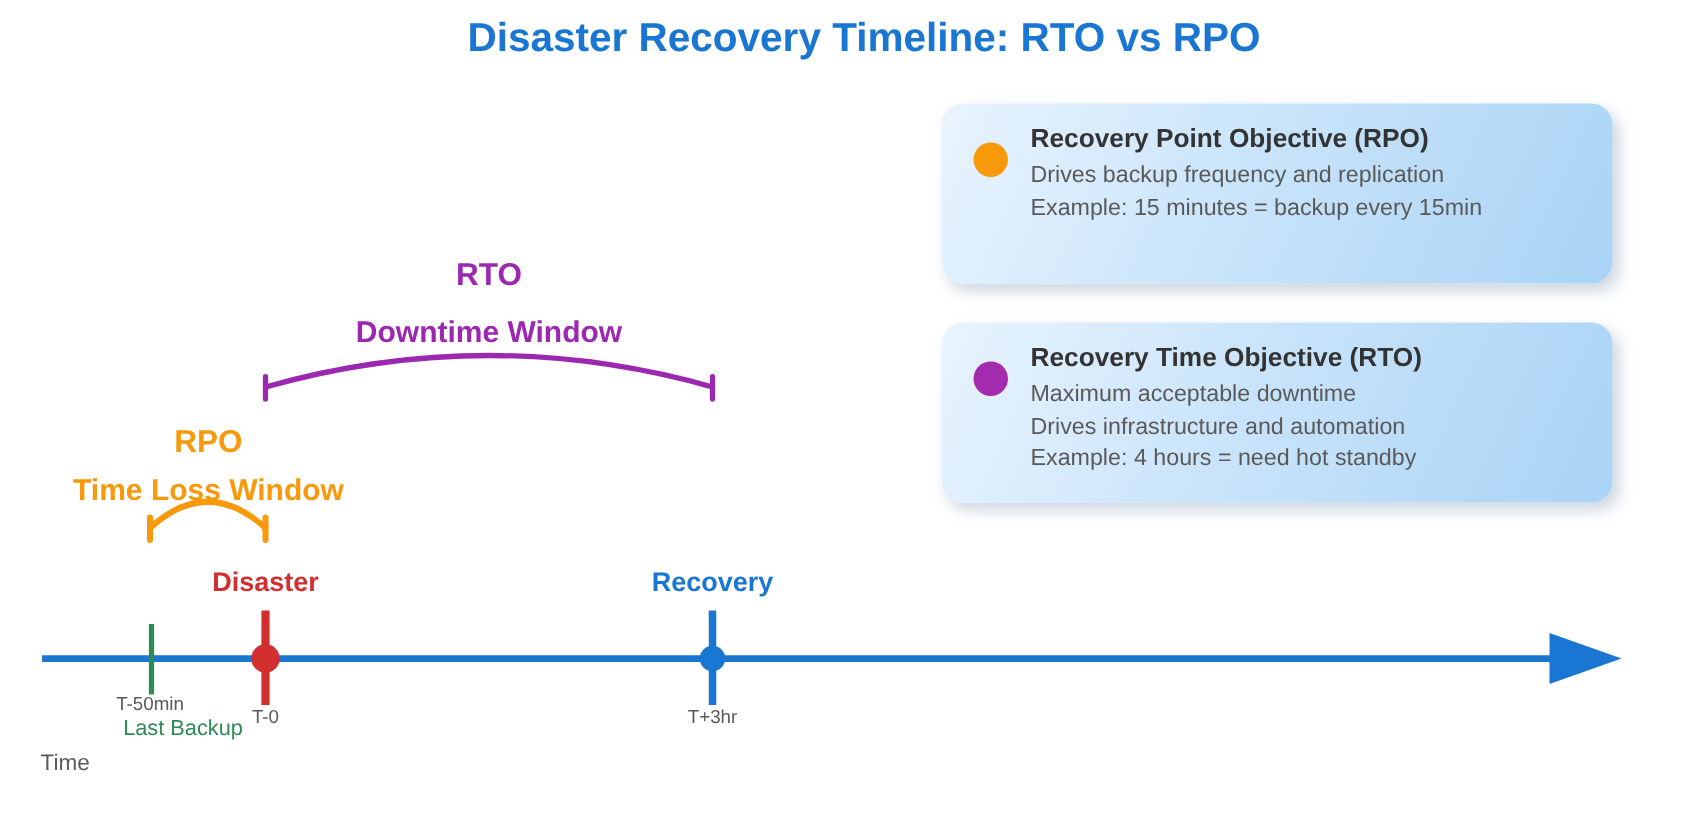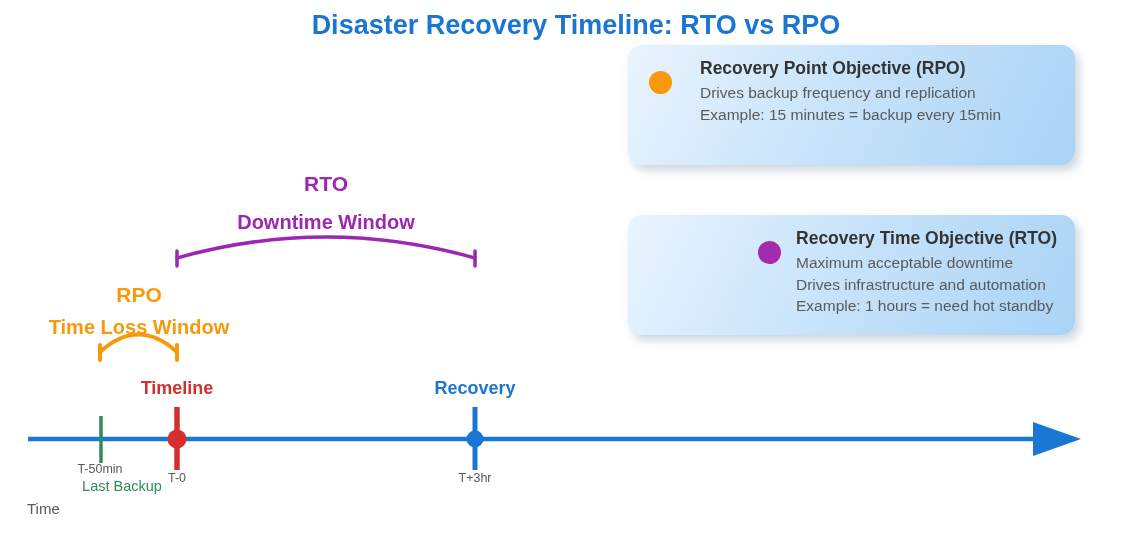--- a/index.html
+++ b/index.html
@@ -106,42 +106,42 @@
     <line x1="475" y1="407" x2="475" y2="470" stroke-width="5" stroke="#1976D2"></line>
     <circle cx="475" cy="439" r="8.5" fill="#1976D2"></circle>
   </svg>
 
   <div class="lbl centered brace-main c-purple" style="left:326px; top:172px;">RTO</div>
   <div class="lbl centered brace-sub c-purple" style="left:326px; top:211px;">Downtime Window</div>
 
   <div class="lbl centered brace-main c-orange" style="left:139px; top:283px;">RPO</div>
   <div class="lbl centered brace-sub c-orange" style="left:139px; top:316px;">Time Loss Window</div>
 
-  <div class="lbl centered marker-name c-red" style="left:177px; top:378px;">Timeline</div>
+  <div class="lbl centered marker-name c-red" style="left:177px; top:378px;">Disaster</div>
   <div class="lbl centered marker-name c-blue" style="left:475px; top:378px;">Recovery</div>
 
   <div class="lbl centered tick-time c-muted" style="left:100px; top:462px;">T-50min</div>
   <div class="lbl centered backup-name c-green" style="left:100px; top:478px;margin-left:22px;">Last Backup</div>
   <div class="lbl centered tick-time c-muted" style="left:177px; top:471px;">T-0</div>
   <div class="lbl centered tick-time c-muted" style="left:475px; top:471px;">T+3hr</div>
 
   <div class="lbl axis-label c-muted" style="left:27px; top:500px;">Time</div>
 
-  <div class="card" style="top:45px;gap:13px;">
+  <div class="card" style="top:69px;">
     <span class="card-dot dot-rpo"></span>
     <div class="card-body">
       <div class="card-title">Recovery Point Objective (RPO)</div>
       <div class="card-line">Drives backup frequency and replication</div>
       <div class="card-line">Example: 15 minutes = backup every 15min</div>
     </div>
   </div>
 
-  <div class="card" style="top:215px;justify-content:flex-end;">
+  <div class="card" style="top:215px;">
     <span class="card-dot dot-rto"></span>
     <div class="card-body">
       <div class="card-title">Recovery Time Objective (RTO)</div>
       <div class="card-line">Maximum acceptable downtime</div>
       <div class="card-line">Drives infrastructure and automation</div>
-      <div class="card-line">Example: 1 hours = need hot standby</div>
+      <div class="card-line">Example: 4 hours = need hot standby</div>
     </div>
   </div>
 
 </div>
 
 </body></html>

